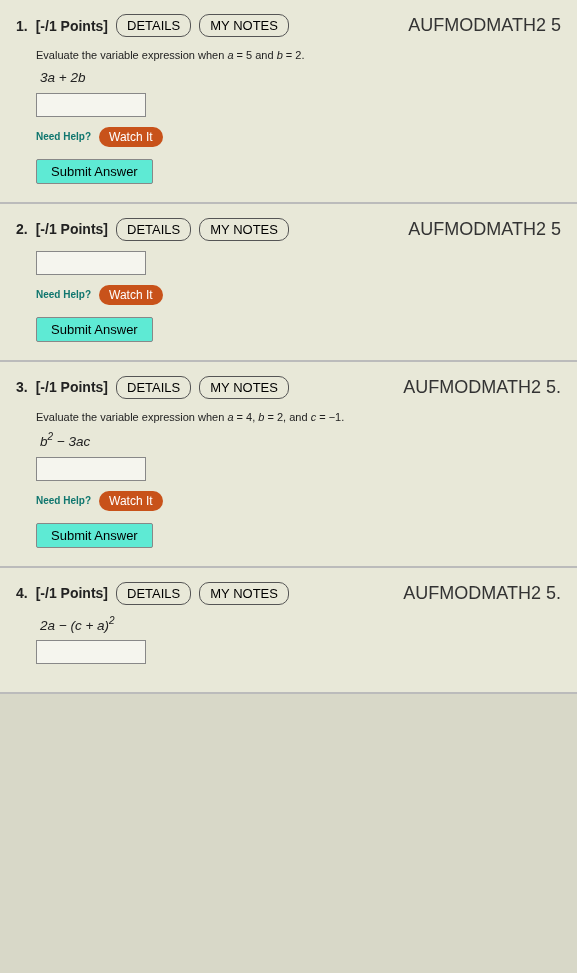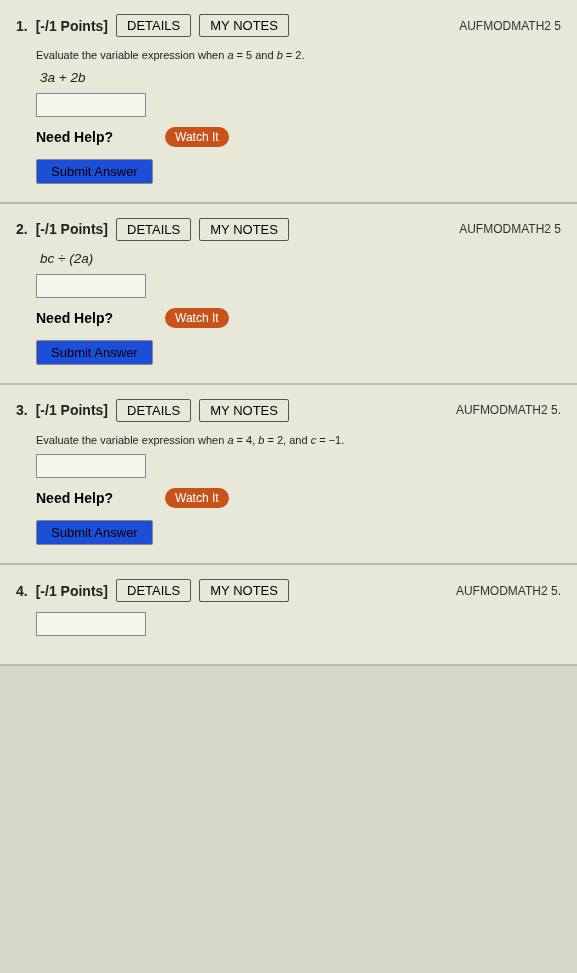--- a/index.html
+++ b/index.html
@@ -27,24 +27,24 @@
       font-weight: bold;
       font-size: 14px;
       white-space: nowrap;
     }
     .btn-details, .btn-mynotes {
       border: 1.5px solid #555;
       background: #e8e8d8;
       padding: 3px 10px;
       font-size: 13px;
       cursor: pointer;
-      border-radius: 2px;
+      border-radius: 10px;
     }
     .course-code {
-      font-size: 12px;
+      font-size: 18px;
       color: #333;
       margin-left: auto;
     }
     .question-body {
       padding-left: 20px;
     }
     .question-text {
       font-size: 11px;
       margin-bottom: 6px;
       line-height: 1.5;
@@ -65,37 +65,36 @@
       padding: 2px 4px;
       font-size: 13px;
     }
     .need-help-row {
       display: flex;
       align-items: center;
       gap: 8px;
       margin-bottom: 12px;
     }
     .need-help-label {
-      color: #000000;
+      color: #0f766e;
       font-weight: bold;
-      font-size: 14px;
+      font-size: 10px;
     }
     .btn-watchit {
       background: #c8521a;
       color: #fff;
       border: none;
       padding: 3px 10px;
       font-size: 12px;
       cursor: pointer;
       border-radius: 10px;
-      margin-left: 44px;
     }
     .btn-submit {
       border: 1px solid #888;
-      background: #1d4ed8;
+      background: #5eead4;
       padding: 4px 14px;
       font-size: 13px;
       cursor: pointer;
       border-radius: 2px;
     }
     sup {
       font-size: 10px;
     }
   </style>
 </head>
@@ -125,21 +124,20 @@
 
 <div class="question-block">
   <div class="question-header">
     <span class="question-number">2.</span>
     <span class="question-number">[-/1 Points]</span>
     <button class="btn-details">DETAILS</button>
     <button class="btn-mynotes">MY NOTES</button>
     <span class="course-code">AUFMODMATH2 5</span>
   </div>
   <div class="question-body">
-    <div class="expression"><i>bc</i> ÷ (2<i>a</i>)</div>
     <input type="text" class="answer-input" style="">
     <div class="need-help-row">
       <span class="need-help-label">Need Help?</span>
       <button class="btn-watchit">Watch It</button>
     </div>
     <button class="btn-submit">Submit Answer</button>
   </div>
 </div>
 
 <div class="question-block">
@@ -147,33 +145,35 @@
     <span class="question-number">3.</span>
     <span class="question-number">[-/1 Points]</span>
     <button class="btn-details">DETAILS</button>
     <button class="btn-mynotes">MY NOTES</button>
     <span class="course-code">AUFMODMATH2 5.</span>
   </div>
   <div class="question-body">
     <div class="question-text">
       Evaluate the variable expression when <i>a</i> = 4, <i>b</i> = 2, and <i>c</i> = −1.
     </div>
+    <div class="expression"><i>b</i><sup>2</sup> − 3<i>ac</i></div>
     <input type="text" class="answer-input" style="">
     <div class="need-help-row">
       <span class="need-help-label">Need Help?</span>
       <button class="btn-watchit">Watch It</button>
     </div>
     <button class="btn-submit">Submit Answer</button>
   </div>
 </div>
 
 <div class="question-block">
   <div class="question-header">
     <span class="question-number">4.</span>
     <span class="question-number">[-/1 Points]</span>
     <button class="btn-details">DETAILS</button>
     <button class="btn-mynotes">MY NOTES</button>
     <span class="course-code">AUFMODMATH2 5.</span>
   </div>
   <div class="question-body">
+    <div class="expression">2<i>a</i> − (<i>c</i> + <i>a</i>)<sup>2</sup></div>
     <input type="text" class="answer-input" style="">
   </div>
 </div>
 
 </body></html>

